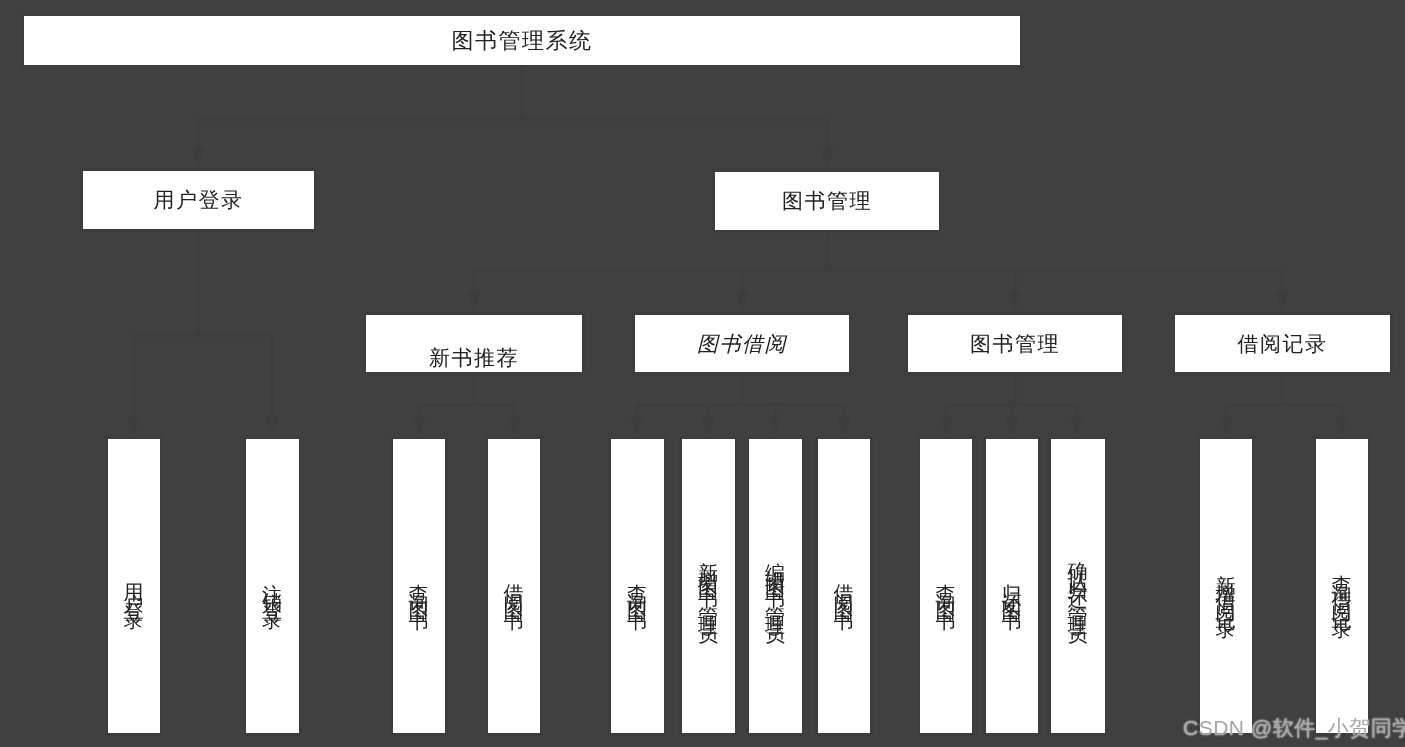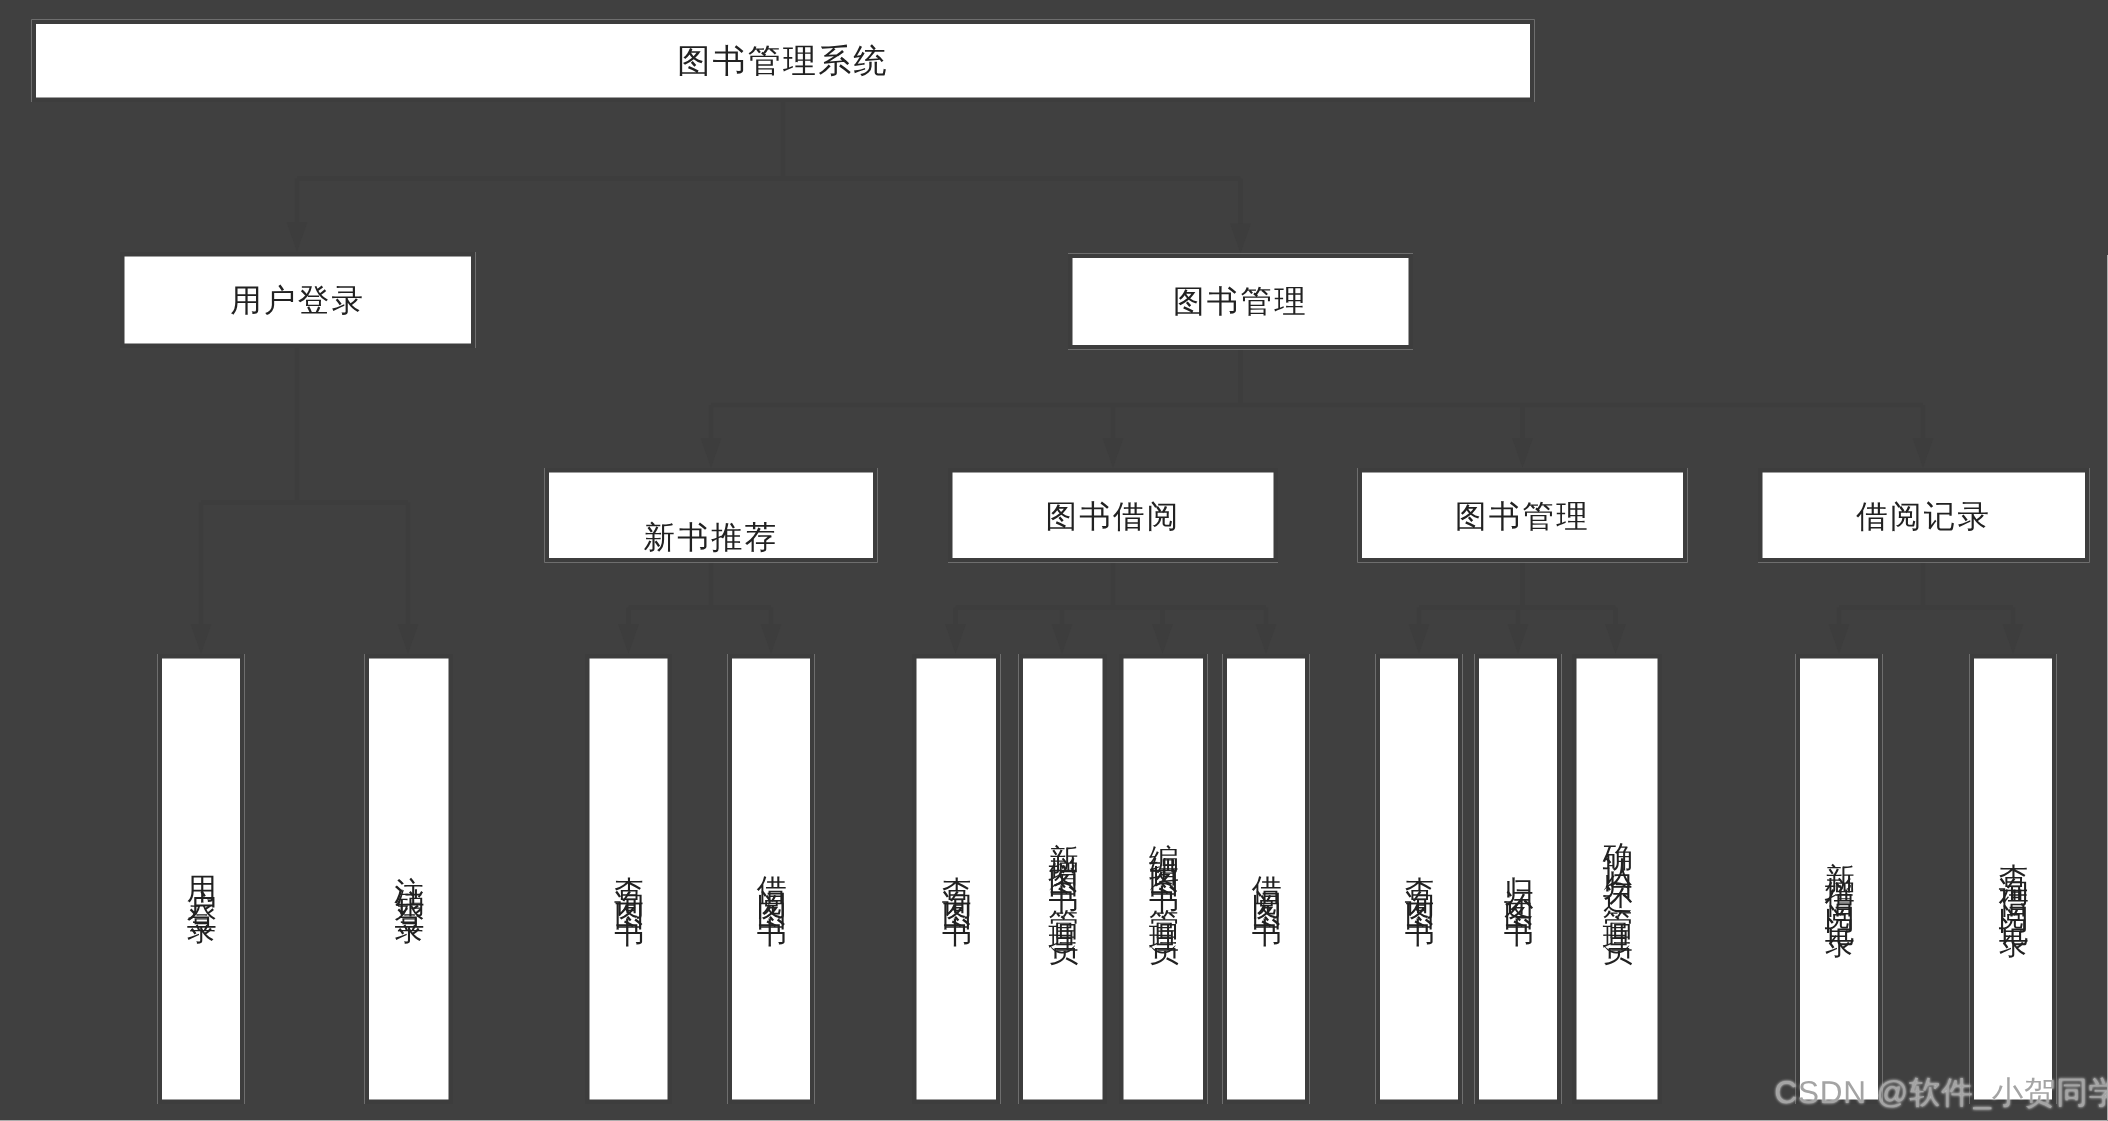--- a/index.html
+++ b/index.html
@@ -105,21 +105,21 @@
   <div class="node h" style="left:80px; top:168px; width:237px; height:64px;">
     <span>用户登录</span>
   </div>
   <div class="node h" style="left:712px; top:169px; width:230px; height:64px;">
     <span>图书管理</span>
   </div>
 
   <div class="node h" style="left:363px; top:312px; width:222px; height:63px;align-items:flex-end;">
     <span>新书推荐</span>
   </div>
-  <div class="node h" style="left:632px; top:312px; width:220px; height:63px;">
+  <div class="node h" style="left:632px; top:312px; width:220px; height:63px;font-style:italic;">
     <span>图书借阅</span>
   </div>
   <div class="node h" style="left:905px; top:312px; width:220px; height:63px;">
     <span>图书管理</span>
   </div>
   <div class="node h" style="left:1172px; top:312px; width:221px; height:63px;text-align:right;">
     <span>借阅记录</span>
   </div>
 
   <div class="node v" style="left:105px; top:436px; width:58px; height:300px;">

